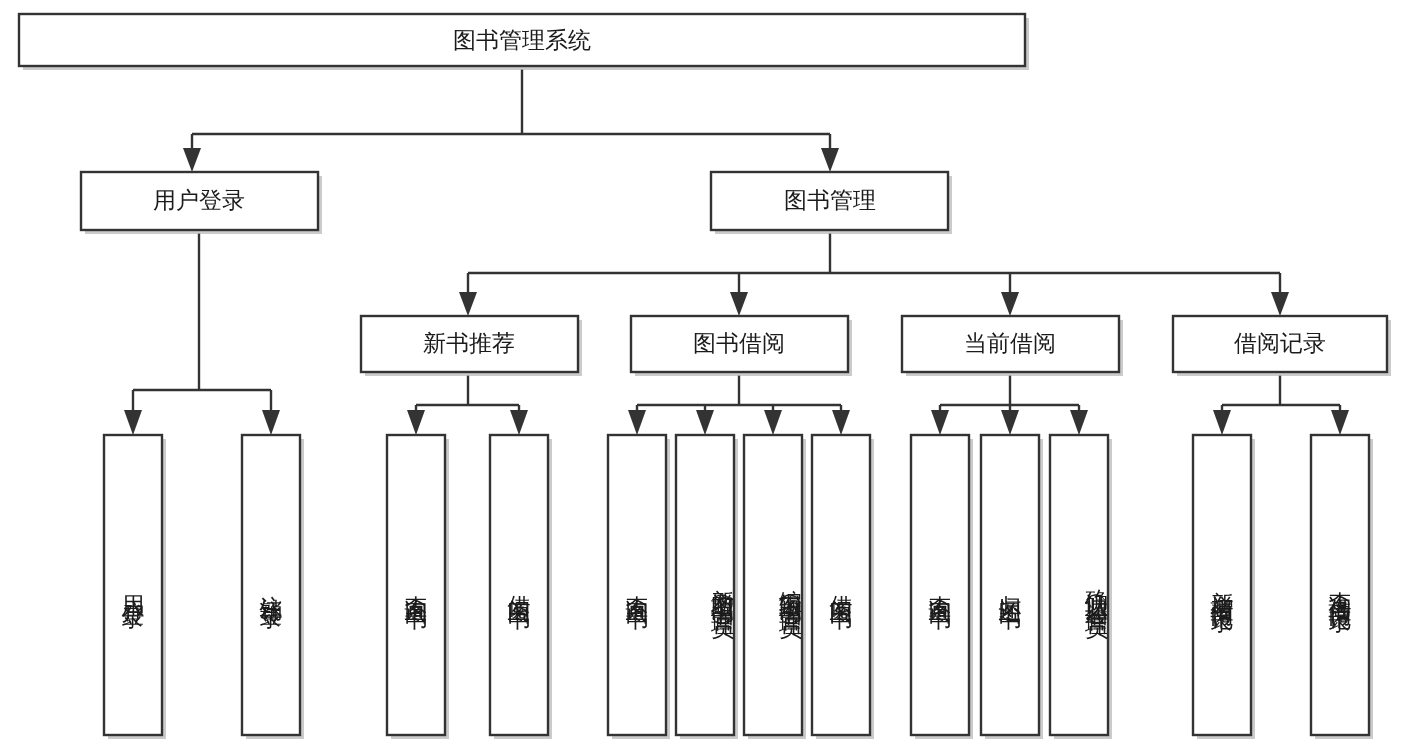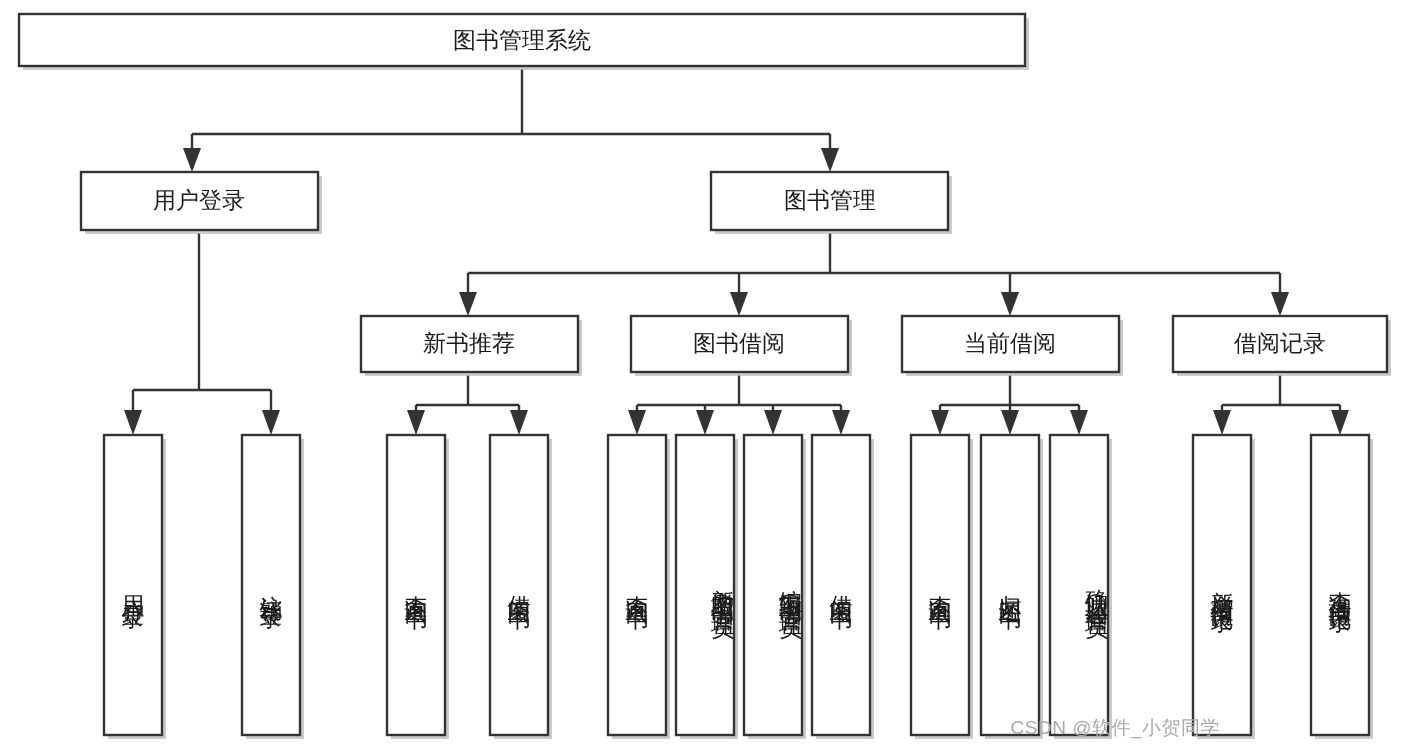--- a/index.html
+++ b/index.html
@@ -239,15 +239,14 @@
   <div class="leaf-label" style="left:744px; top:435px; width:58px; height:300px; align-items:flex-start; padding-top:8px; box-sizing:border-box;">编辑图书（管理员）</div>
   <div class="leaf-label" style="left:812px; top:435px; width:58px; height:300px;">借阅图书</div>
 
   <div class="leaf-label" style="left:911px; top:435px; width:58px; height:300px;">查询图书</div>
   <div class="leaf-label" style="left:981px; top:435px; width:58px; height:300px;">归还图书</div>
   <div class="leaf-label" style="left:1050px; top:435px; width:58px; height:300px; align-items:flex-start; padding-top:8px; box-sizing:border-box;">确认归还（管理员）</div>
 
   <div class="leaf-label" style="left:1193px; top:435px; width:58px; height:300px;">新增借阅记录</div>
   <div class="leaf-label" style="left:1311px; top:435px; width:58px; height:300px;">查询借阅记录</div>
 
-  <div class="watermark">CSDN @软件_小贺同学</div>
 
 </div>
 
 </body></html>

